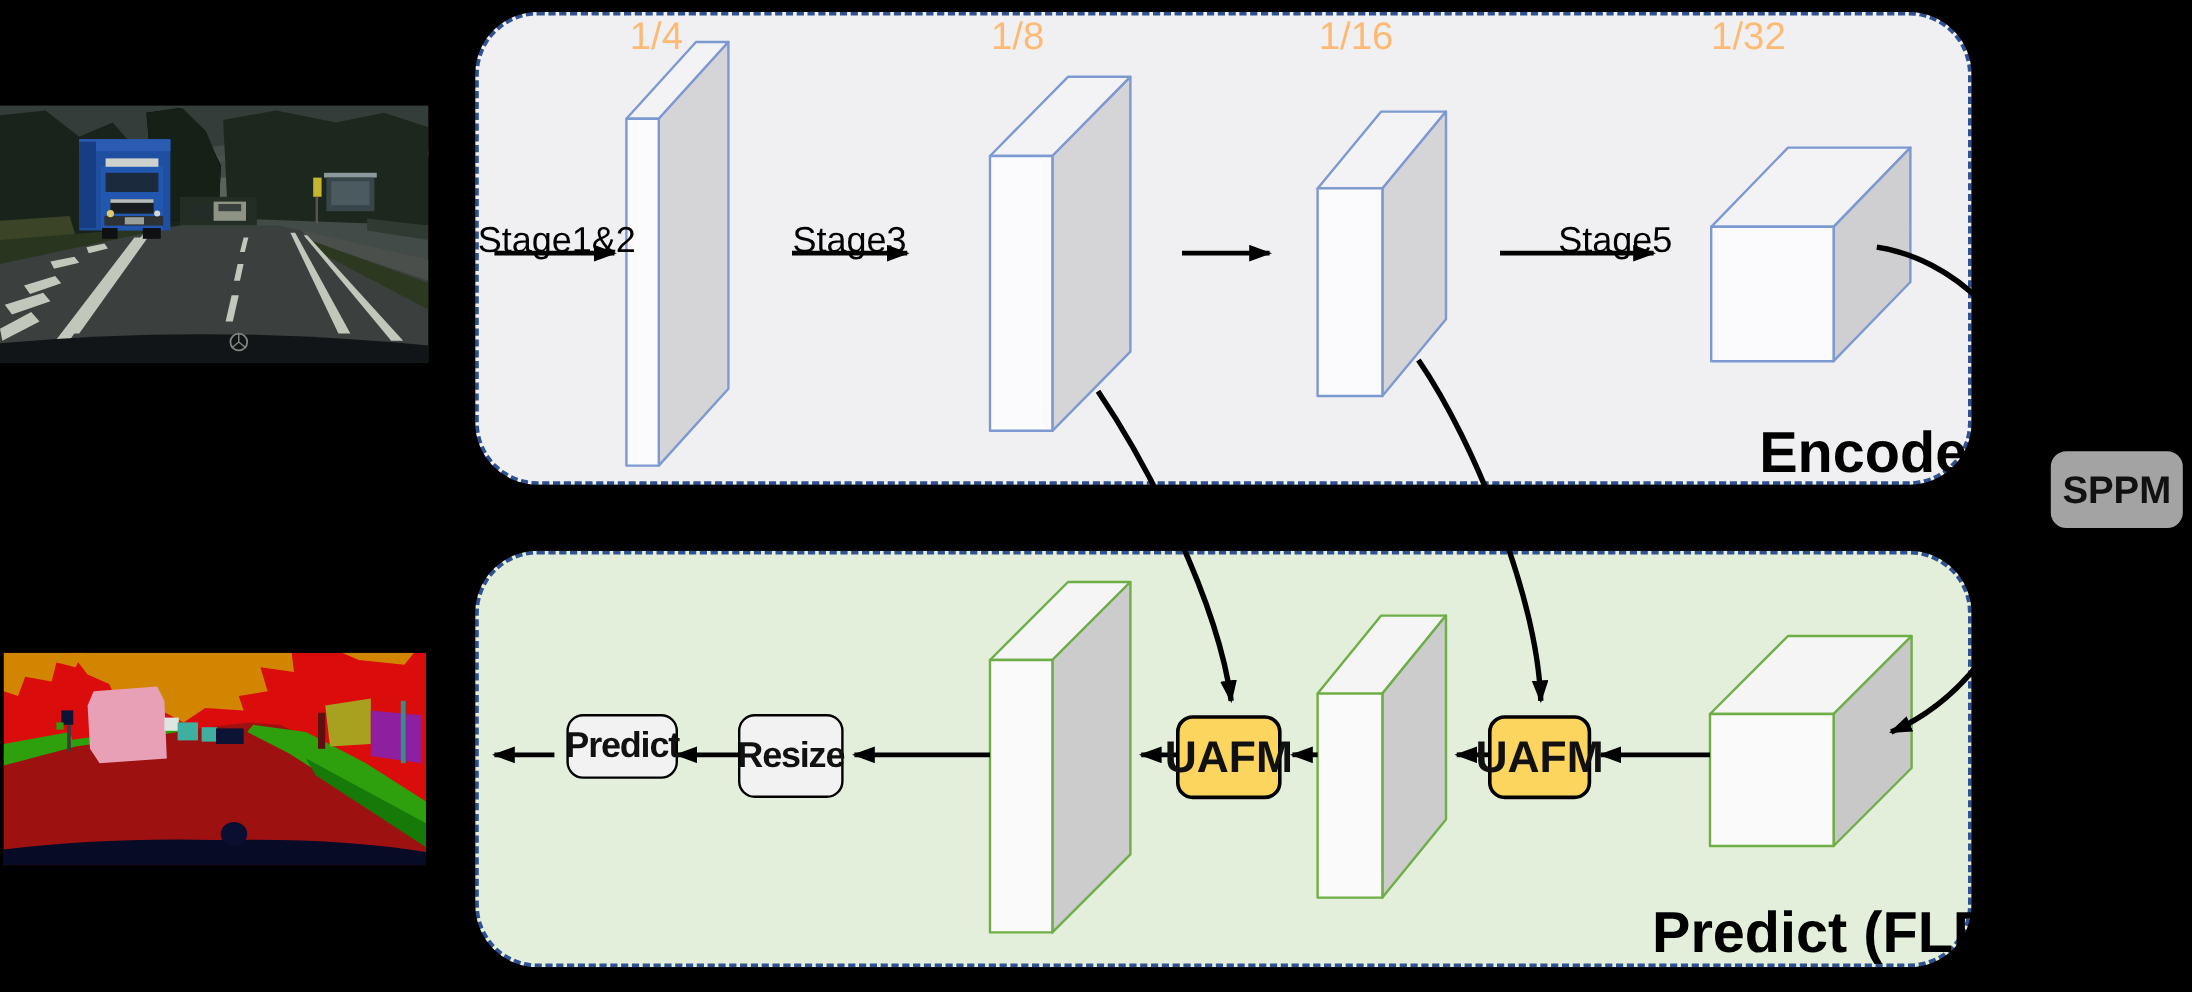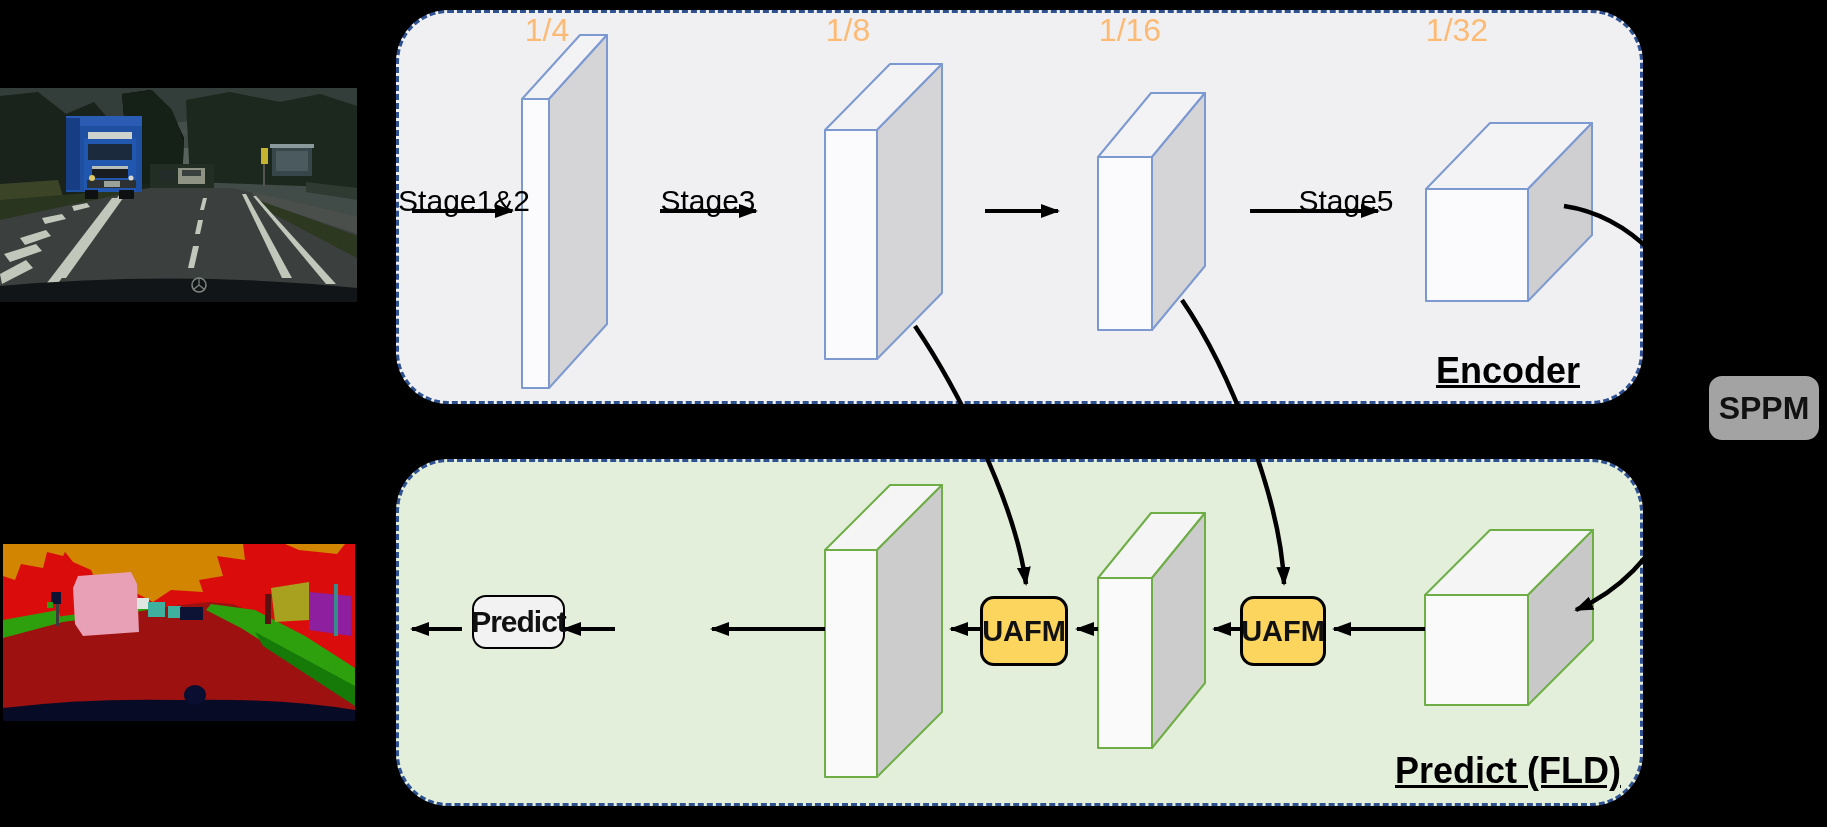--- a/index.html
+++ b/index.html
@@ -4,25 +4,25 @@
 <style>
   html,body{margin:0;padding:0;background:#000;}
   .stage{position:relative;width:1827px;height:827px;background:#000;overflow:hidden;
          font-family:"Liberation Sans",sans-serif;color:#111;}
   .region{position:absolute;border:3px dashed #2e5291;border-radius:52px;box-sizing:border-box;}
   .encoder-region{left:396px;top:10px;width:1247px;height:394px;background:#f0f0f2;}
   .decoder-region{left:396px;top:459px;width:1247px;height:347px;background:#e3efdb;}
   .module{position:absolute;display:flex;align-items:center;justify-content:center;
           box-sizing:border-box;border:3px solid #000;font-weight:bold;}
   .predict,.resize{left:0;background:#f2f2f2;border-radius:14px;font-size:30px;letter-spacing:-1px;border-width:2.5px;}
-  .uafm{background:#fbd55e;border-radius:14px;font-size:29px;border-width:3px;}
+  .uafm{background:#fbd55e;border-radius:14px;font-size:37px;border-width:3px;}
   .sppm{background:#a3a3a3;border-radius:16px;font-size:32px;}
   .scale-label{position:absolute;top:12px;width:140px;text-align:center;font-size:32px;color:#fdba74;}
   .stage-label{position:absolute;top:164px;width:200px;text-align:center;font-size:30px;color:#000;margin-top:20px;}
-  .big-label{position:absolute;font-weight:bold;font-size:36px;color:#000;text-align:center;text-decoration:underline;}
+  .big-label{position:absolute;font-weight:bold;font-size:48px;color:#000;text-align:right;}
   .overlay{position:absolute;left:0;top:0;pointer-events:none;}
   .imgbox{position:absolute;display:block;}
 </style>
 </head>
 <body>
 
 <div class="stage">
 
   <svg class="imgbox" style="left:0;top:88px" width="357" height="214" viewBox="0 0 357 214">
     <rect x="0" y="0" width="357" height="214" fill="#414c48"></rect>
@@ -203,17 +203,18 @@
   <div class="scale-label" style="left:1387px">1/32</div>
 
   <div class="stage-label" style="left:364px">Stage1&amp;2</div>
   <div class="stage-label" style="left:608px">Stage3</div>
   <div class="stage-label" style="left:1246px">Stage5</div>
 
   <div class="big-label" style="left:1358px;top:350px;width:300px">Encoder</div>
   <div class="big-label" style="left:1338px;top:750px;width:340px">Predict (FLD)</div>
 
   <div class="module predict" style="left:472px;top:595px;width:93px;height:54px">Predict</div>
+  <div class="module resize" style="left:615px;top:595px;width:88px;height:70px">Resize</div>
   <div class="module uafm" style="left:980px;top:596px;width:88px;height:70px">UAFM</div>
   <div class="module uafm" style="left:1240px;top:596px;width:86px;height:70px">UAFM</div>
   <div class="module sppm" style="left:1706px;top:373px;width:116px;height:70px">SPPM</div>
 
 </div>
 
 </body></html>

